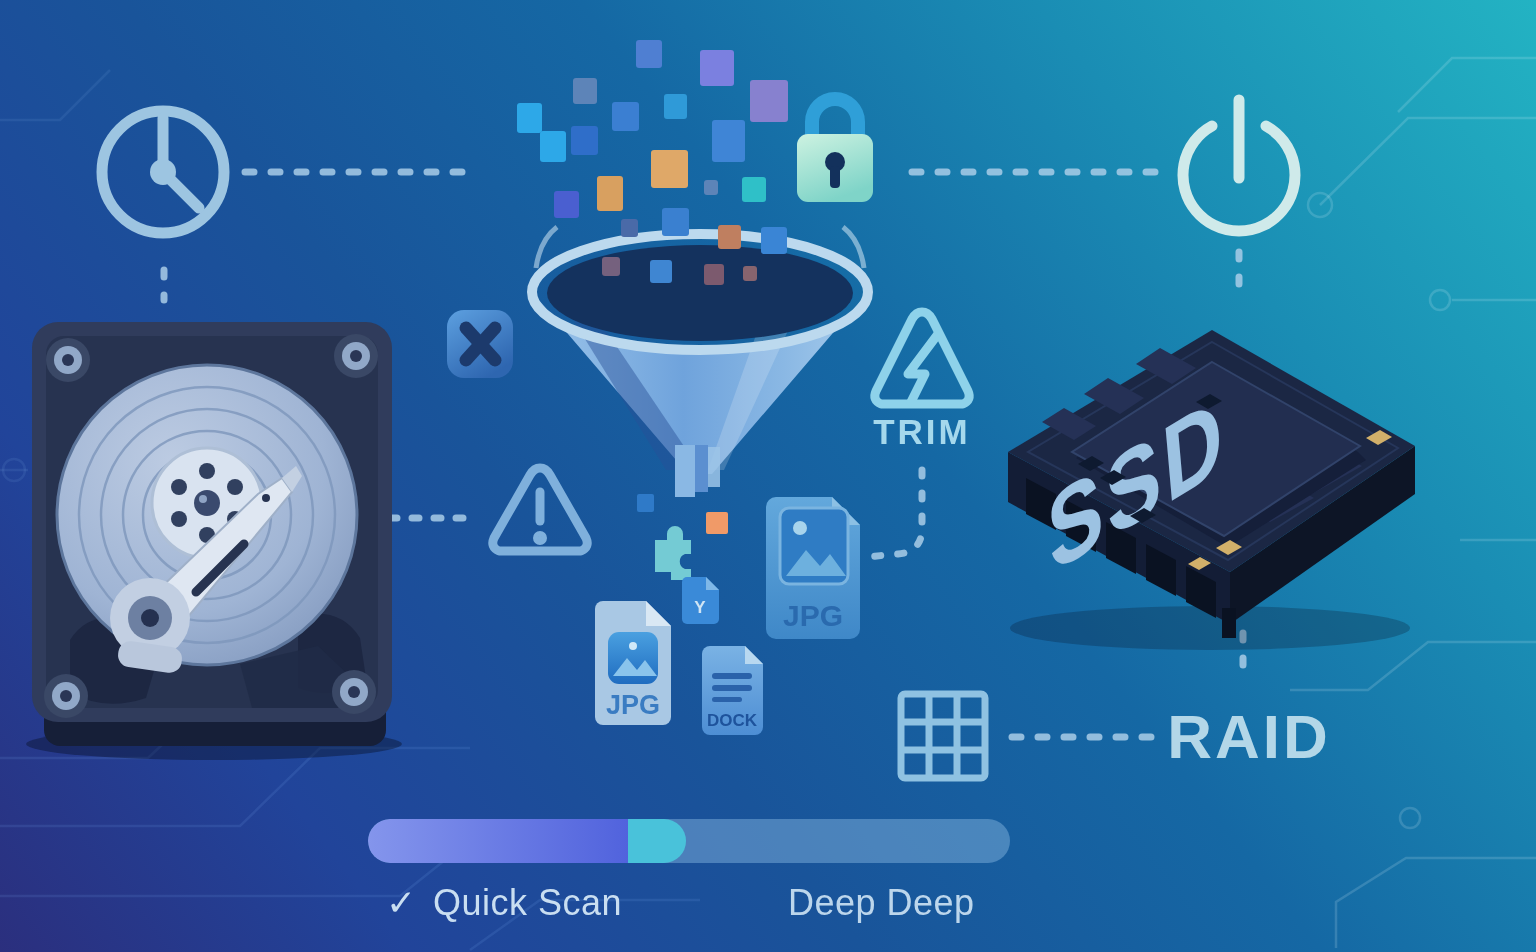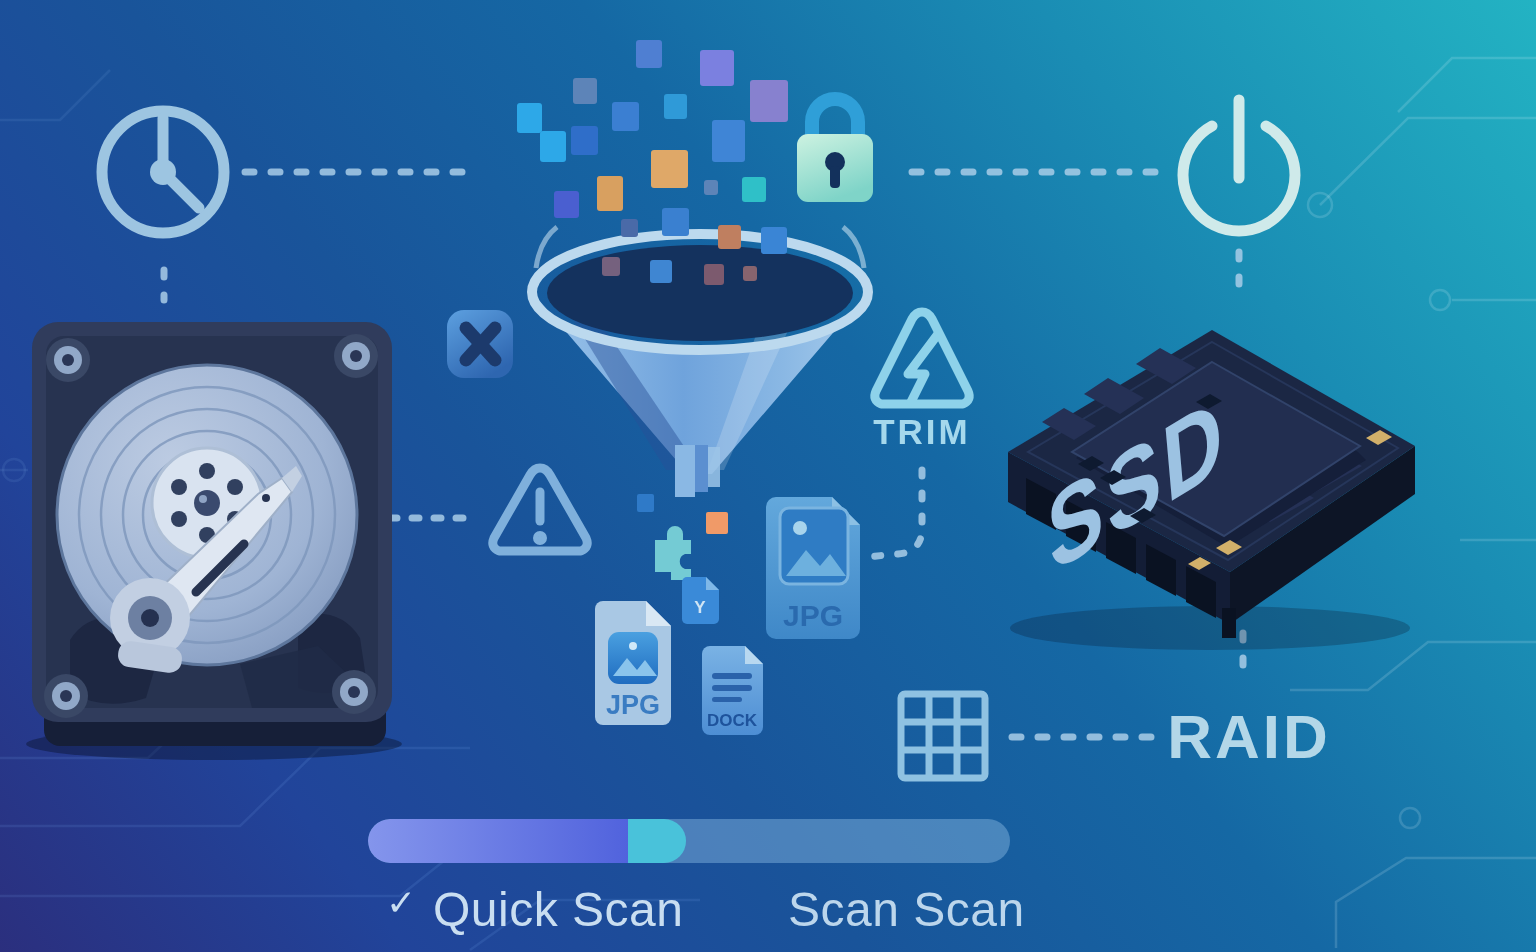--- a/index.html
+++ b/index.html
@@ -11,21 +11,21 @@
   .abs{position:absolute;left:0;top:0;}
   svg text{font-family:"Liberation Sans","DejaVu Sans",sans-serif;}
   
   .progress-track{
     position:absolute;left:368px;top:819px;width:642px;height:44px;
     border-radius:22px;overflow:hidden;display:flex;
   }
   .progress-fill{height:100%;border-radius:22px 0 0 22px;}
   .progress-marker{height:100%;border-radius:0 22px 22px 0;}
   .scan-label{
-    position:absolute;top:882px;font-size:48px;font-weight:500;
+    position:absolute;top:882px;font-size:36px;font-weight:500;
     color:#c9def1;letter-spacing:0.5px;
   }
   .check{position:absolute;left:386px;top:882px;font-size:36px;color:#c9def1;}
   .quick{left:433px;}
   .deep{left:788px;color:#bcd6ec;}
 </style>
 </head>
 <body>
 
 <div class="canvas">
@@ -337,15 +337,15 @@
   </g>
   <text x="1249" y="758" text-anchor="middle" font-size="62" font-weight="bold" fill="#b3d7e8" letter-spacing="3">RAID</text>
 </svg>
 
 <div class="progress-track" style="background: rgba(125, 175, 220, 0.5);">
   <div class="progress-fill" style="width: 40.5%; background: linear-gradient(90deg, rgb(132, 149, 236), rgb(81, 99, 221));"></div>
   <div class="progress-marker" style="width: 9%; background: rgb(73, 194, 218);"></div>
 </div>
 <span class="check">✓</span>
 <span class="scan-label quick">Quick Scan</span>
-<span class="scan-label deep">Scan Scan</span>
+<span class="scan-label deep">Deep Deep</span>
 
 </div>
 
 </body></html>

